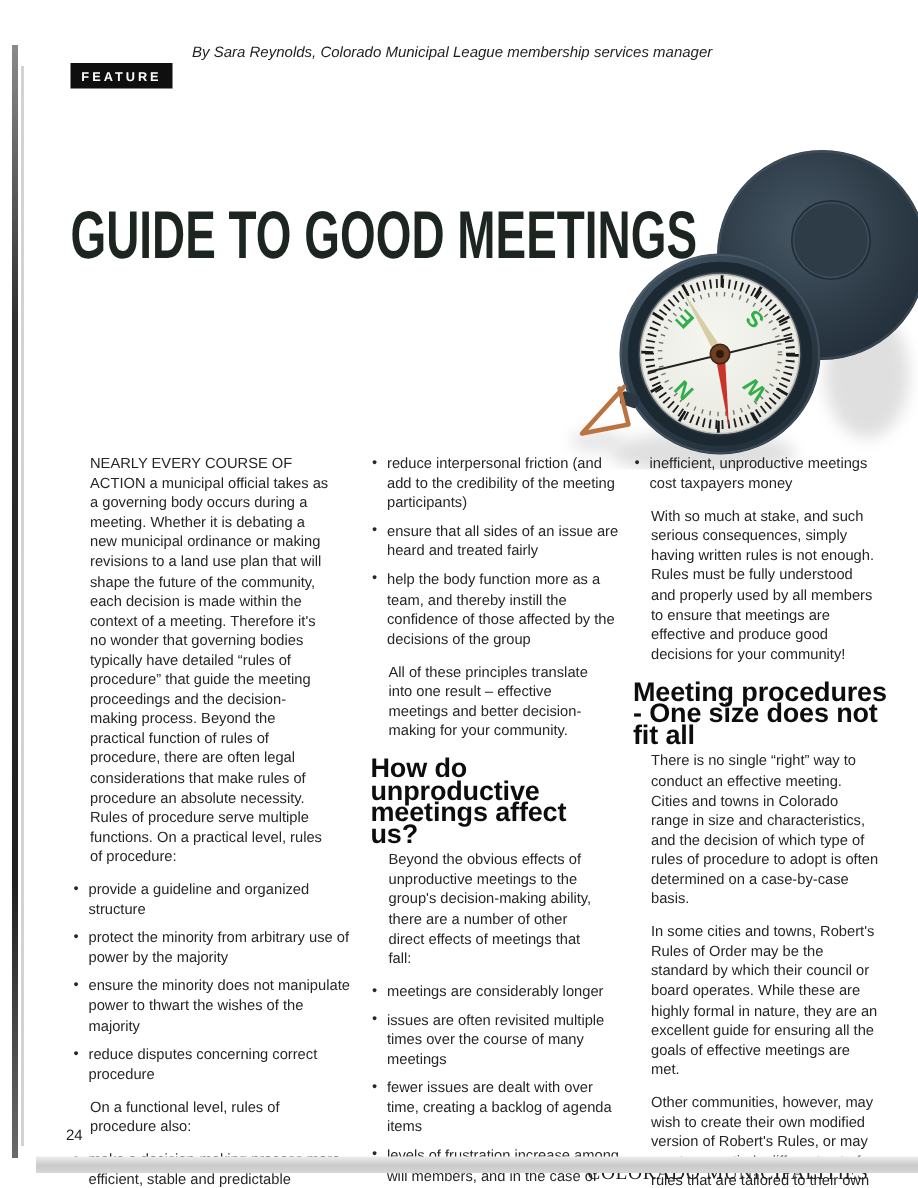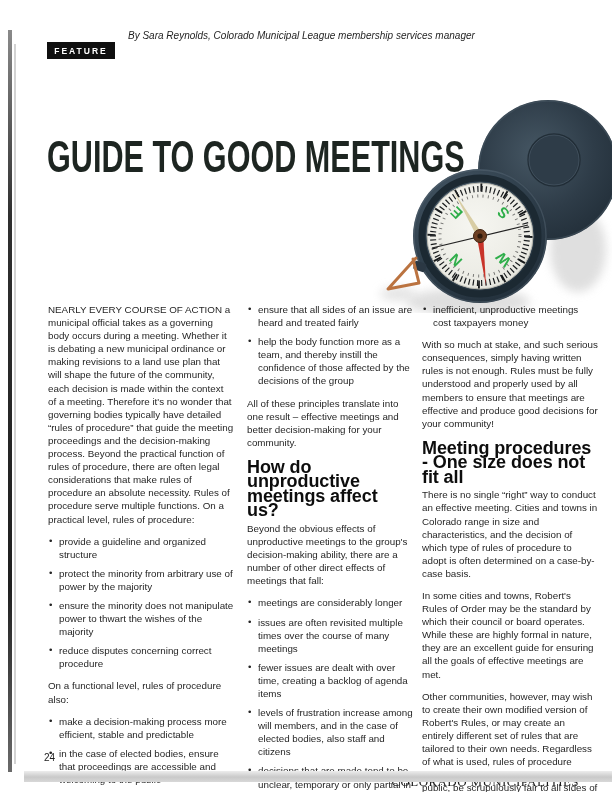--- a/index.html
+++ b/index.html
@@ -22,21 +22,21 @@
   .title{position:absolute;left:47px;top:131px;margin:0;font-size:45px;font-weight:bold;
     color:#1d2521;white-space:nowrap;transform:scaleX(0.68);transform-origin:left top;letter-spacing:0;}
   
   .compass{position:absolute;left:372px;top:78px;width:240px;height:235px;}
   .compass text.cardinal{font-family:"Liberation Sans",sans-serif;font-size:15px;font-weight:bold;}
   
   .col{position:absolute;top:303px;font-size:9.8px;line-height:13.1px;}
   .col1{left:48px;width:186px;}
   .col2{left:247px;width:166px;}
   .col3{left:422px;width:176px;}
-  .col p{margin:0 0 9px;}
+  .col p{margin:0 12px 9px;}
   .col ul{margin:0 0 9px;padding:0;list-style:none;}
   .col li{margin:0 0 6px;padding-left:11px;position:relative;}
   .col li::before{content:"\2022";position:absolute;left:1px;top:-1px;}
   .col h3{font-size:18px;line-height:14.5px;margin:11px 0 4px;color:#0d0d0d;letter-spacing:-0.1px;}
   
   .pageno{position:absolute;left:44px;top:752px;font-size:10px;color:#1d1d1d;}
   .pub{position:absolute;right:33px;top:774px;font-size:13px;letter-spacing:.4px;color:#1d1d1d;font-family:Liberation Serif, serif;}
 </style>
 </head>
 <body>
@@ -131,20 +131,21 @@
     </ul>
     <p>On a functional level, rules of procedure also:</p>
     <ul>
       <li>make a decision-making process more efficient, stable and predictable</li>
       <li>in the case of elected bodies, ensure that proceedings are accessible and welcoming to the public</li>
     </ul>
   </section>
 
   <section class="col col2">
     <ul>
+      <li>reduce interpersonal friction (and add to the credibility of the meeting participants)</li>
       <li>ensure that all sides of an issue are heard and treated fairly</li>
       <li>help the body function more as a team, and thereby instill the confidence of those affected by the decisions of the group</li>
     </ul>
     <p>All of these principles translate into one result – effective meetings and better decision-making for your community.</p>
     <h3>How do unproductive meetings affect us?</h3>
     <p>Beyond the obvious effects of unproductive meetings to the group's decision-making ability, there are a number of other direct effects of meetings that fall:</p>
     <ul>
       <li>meetings are considerably longer</li>
       <li>issues are often revisited multiple times over the course of many meetings</li>
       <li>fewer issues are dealt with over time, creating a backlog of agenda items</li>

